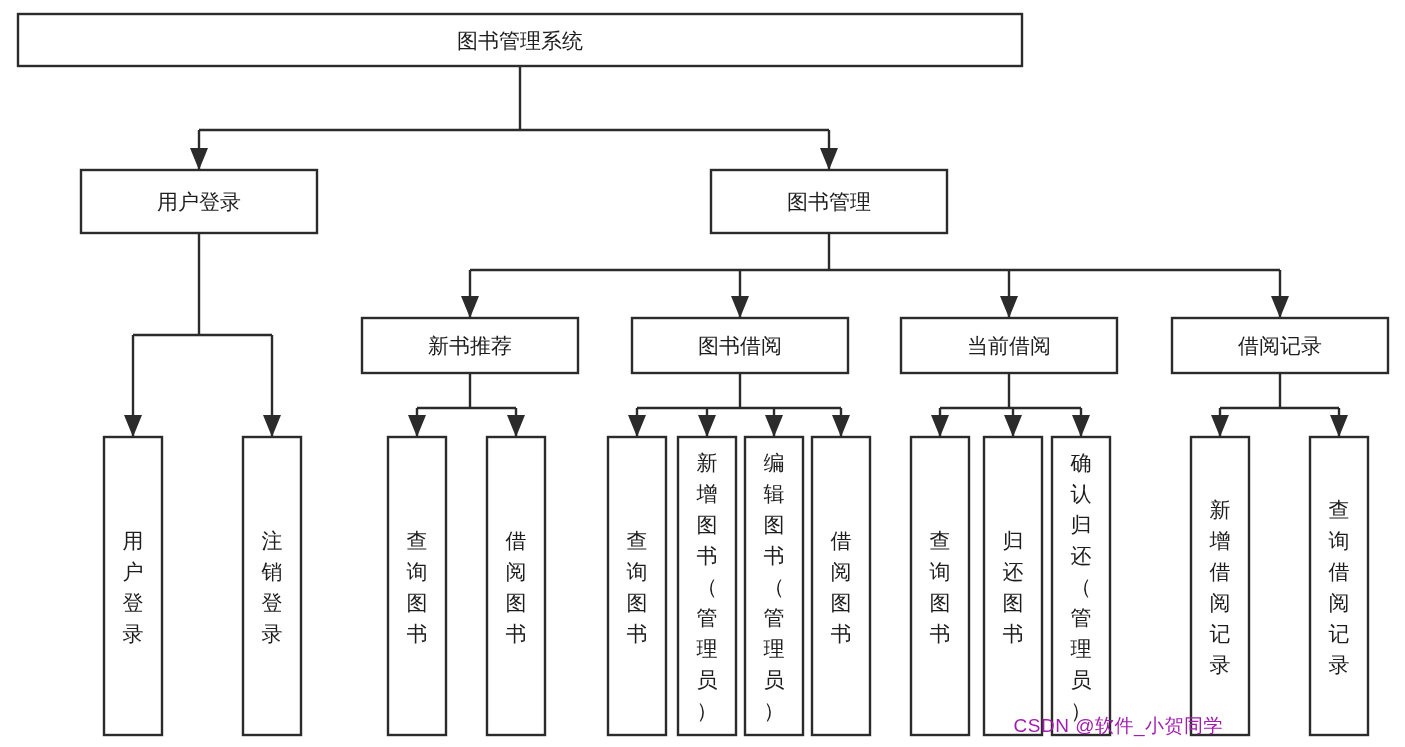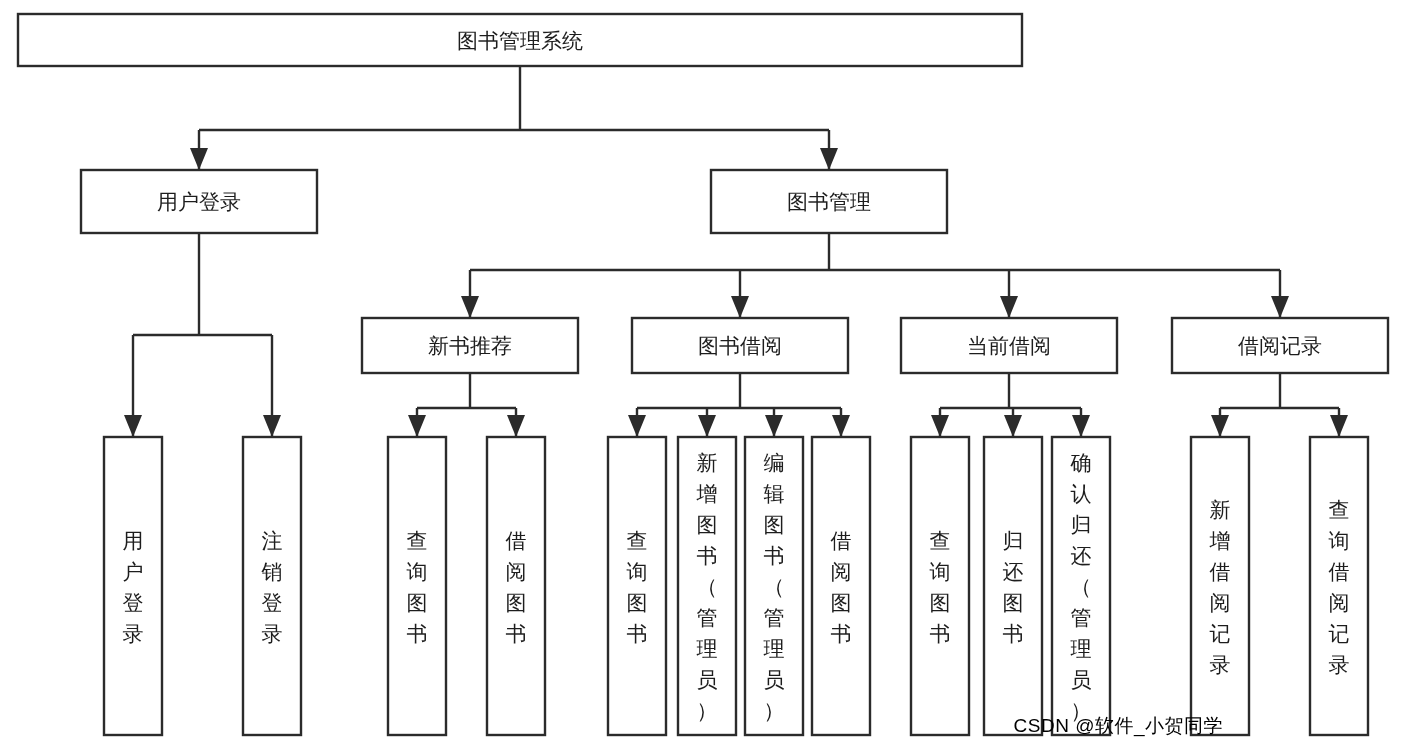--- a/index.html
+++ b/index.html
@@ -58,21 +58,21 @@
     text-anchor: middle;
     dominant-baseline: central;
     white-space: pre;
   }
   .watermark {
     position: absolute;
     right: 8px;
     bottom: 8px;
     font-family: "Liberation Sans", "DejaVu Sans", sans-serif;
     font-size: 19px;
-    color: #000000;
+    color: #a21caf;
     letter-spacing: 0.5px;
     user-select: none;
     pointer-events: none;
   }
 </style>
 </head>
 <body>
 
 <div id="diagram-root">
   <svg id="flow-svg" viewBox="0 0 1405 747">

